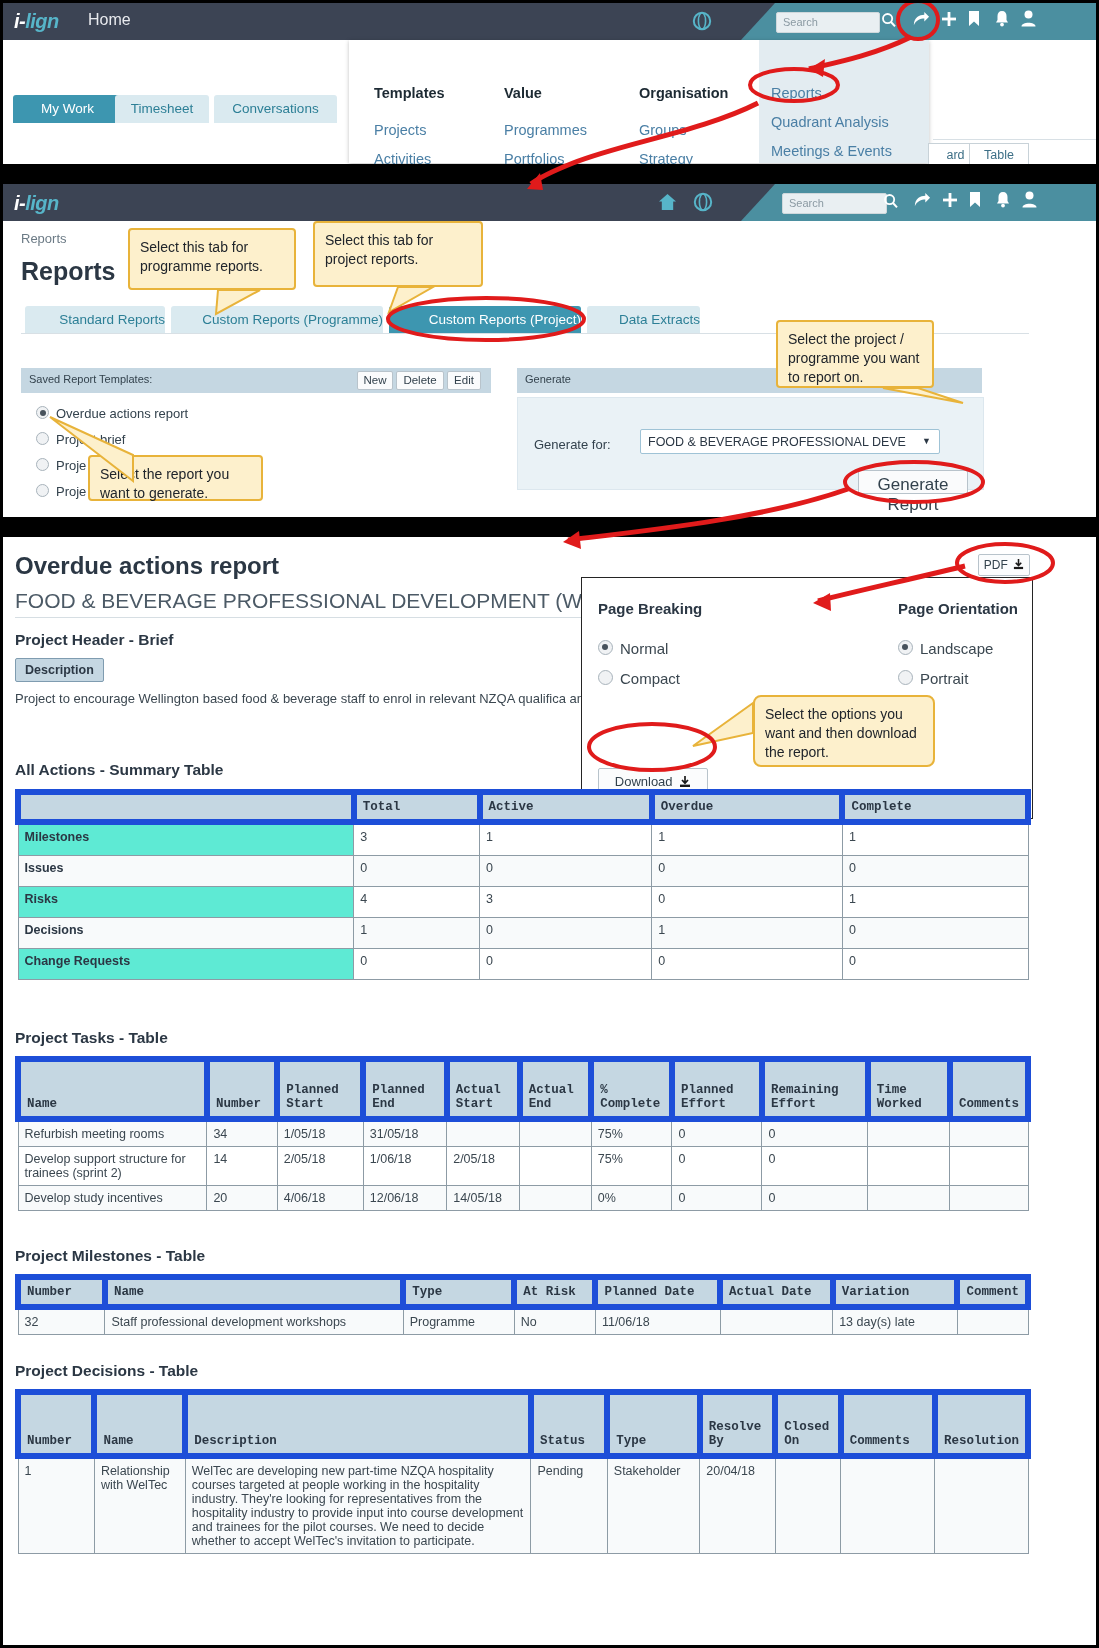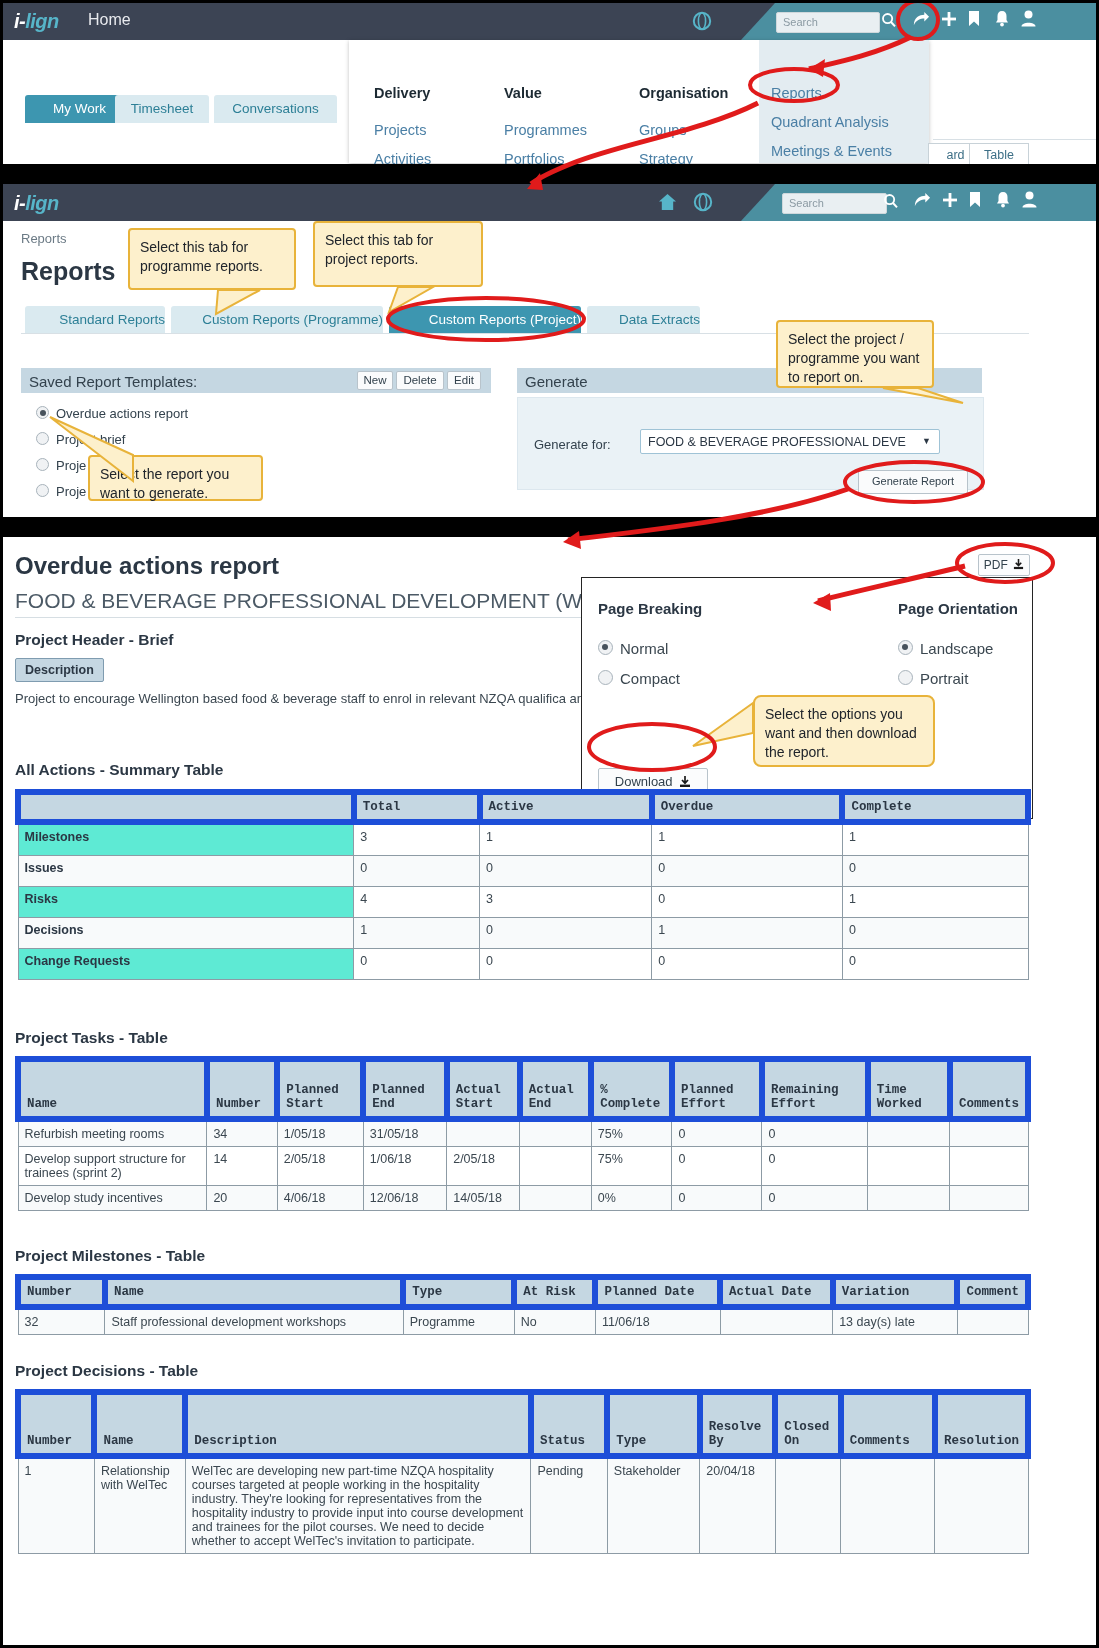--- a/index.html
+++ b/index.html
@@ -126,21 +126,21 @@
     font-size: 13.5px; text-align: right;
     border-radius: 3px 3px 0 0; padding-top: 6px; box-sizing: border-box;
   }
   .rtab.active { background: #3d96b0; color: #ffffff; }
   .tabrule {
     position: absolute; left: 18px; top: 149px; width: 1008px; height: 1px;
     background: #d8e0e5;
   }
   .sect-head {
     position: absolute; height: 25px; background: #c5d7e2;
-    color: #33424d; font-size: 15px;
+    color: #33424d; font-size: 11px;
     padding: 5px 0 0 8px; box-sizing: border-box;
   }
   .minibtn {
     position: absolute; height: 19px;
     border: 1px solid #b8c3cb; background: #fafbfc;
     color: #33424d; font-size: 11.5px; text-align: center;
     padding-top: 2px; box-sizing: border-box; border-radius: 2px;
   }
   .radio-row { position: absolute; font-size: 13px; color: #33424d; }
   .rdo {
@@ -163,21 +163,21 @@
   .gen-select {
     position: absolute; left: 637px; top: 245px; width: 300px; height: 25px;
     border: 1px solid #9fc3d6; background: #ffffff; border-radius: 2px;
     font-size: 12.5px; color: #2b3744;
     padding: 5px 0 0 7px; box-sizing: border-box;
   }
   .gen-select .caret { position: absolute; right: 8px; top: 6px; font-size: 9px; }
   .gen-btn {
     position: absolute; left: 855px; top: 467px; width: 110px; height: 24px;
     border: 1px solid #b8c3cb; background: #fafbfc; border-radius: 2px;
-    color: #33424d; font-size: 11px; text-align: center;
+    color: #33424d; font-size: 17px; text-align: center;
     padding-top: 4px; box-sizing: border-box;
   }
 
   
   .panel3 {
     position: absolute; left: 0; top: 534px; width: 1093px; height: 1111px;
     background: #ffffff; overflow: hidden;
   }
   .rep-title {
     position: absolute; left: 12px; top: 15px;
@@ -303,38 +303,38 @@
     </svg>
 
     <svg class="ico" style="left:1018px; top:7px; width:15px; height:17px;" viewBox="0 0 15 17">
       <circle cx="7.5" cy="4.6" r="4" fill="#ffffff"></circle>
       <path d="M0.5 16.5 C0.5 11.5 14.5 11.5 14.5 16.5 Z" fill="#ffffff"></path>
     </svg>
 
     <div class="megamenu">
       <div class="mm-col-hl"></div>
 
-      <div class="mm-head" style="left:25px; top:45px;">Delivery</div>
+      <div class="mm-head" style="left:25px; top:45px;">Templates</div>
       <div class="mm-link" style="left:25px; top:82px;">Projects</div>
       <div class="mm-link" style="left:25px; top:111px;">Activities</div>
 
       <div class="mm-head" style="left:155px; top:45px;">Value</div>
       <div class="mm-link" style="left:155px; top:82px;">Programmes</div>
       <div class="mm-link" style="left:155px; top:111px;">Portfolios</div>
 
       <div class="mm-head" style="left:290px; top:45px;">Organisation</div>
       <div class="mm-link" style="left:290px; top:82px;">Groups</div>
       <div class="mm-link" style="left:290px; top:111px;">Strategy</div>
 
       <div class="mm-link" style="left:422px; top:45px;">Reports</div>
       <div class="mm-link" style="left:422px; top:74px;">Quadrant Analysis</div>
       <div class="mm-link" style="left:422px; top:103px;">Meetings &amp; Events</div>
     </div>
 
-    <div class="wtab active" style="left:22px; width:109px;">My Work</div>
+    <div class="wtab active" style="left:10px; width:109px;">My Work</div>
     <div class="wtab" style="left:112px; width:94px;">Timesheet</div>
     <div class="wtab" style="left:211px; width:123px;">Conversations</div>
 
     <div class="hairline"></div>
     <div class="right-seg" style="left:925px; width:55px;">ard</div>
     <div class="right-seg" style="left:966px; width:60px;">Table</div>
   </div>
 
   <div class="sep" style="top:161px; height:24px;"></div>
 

